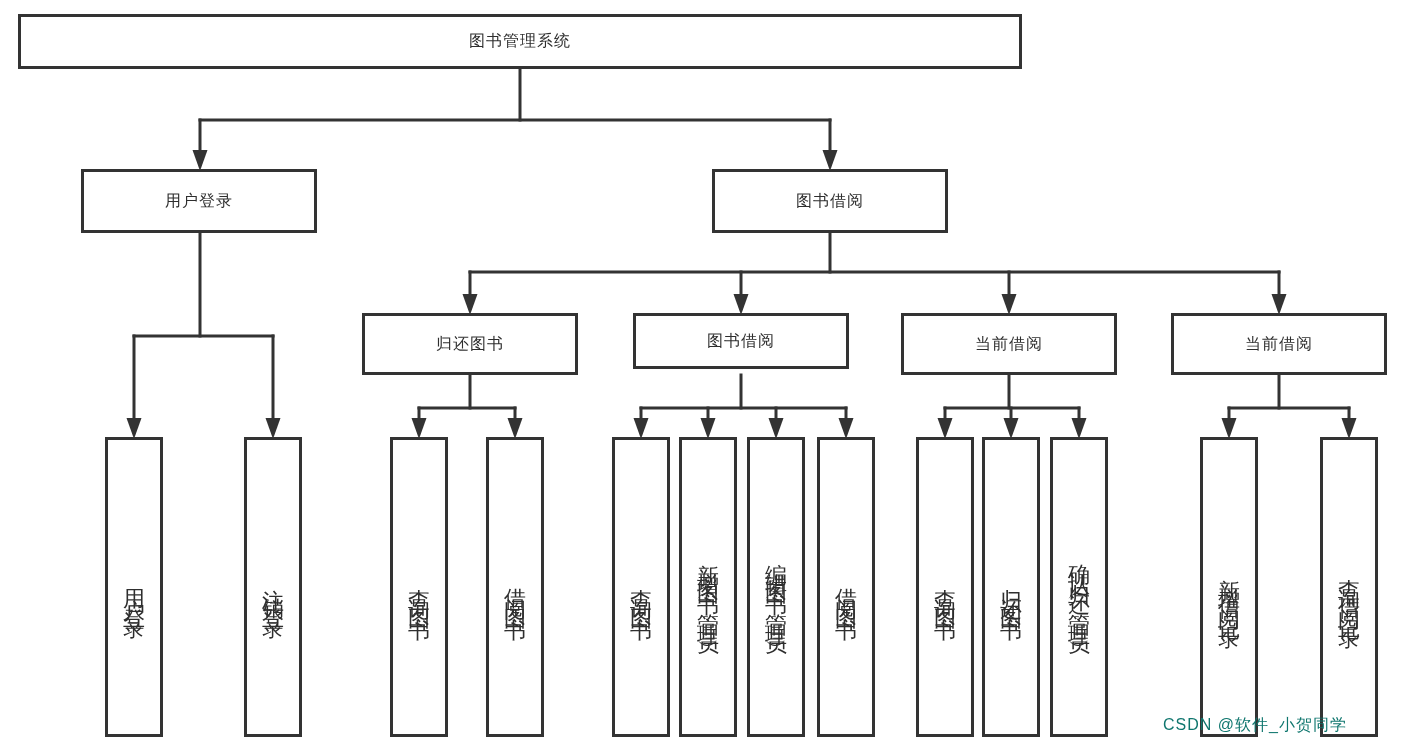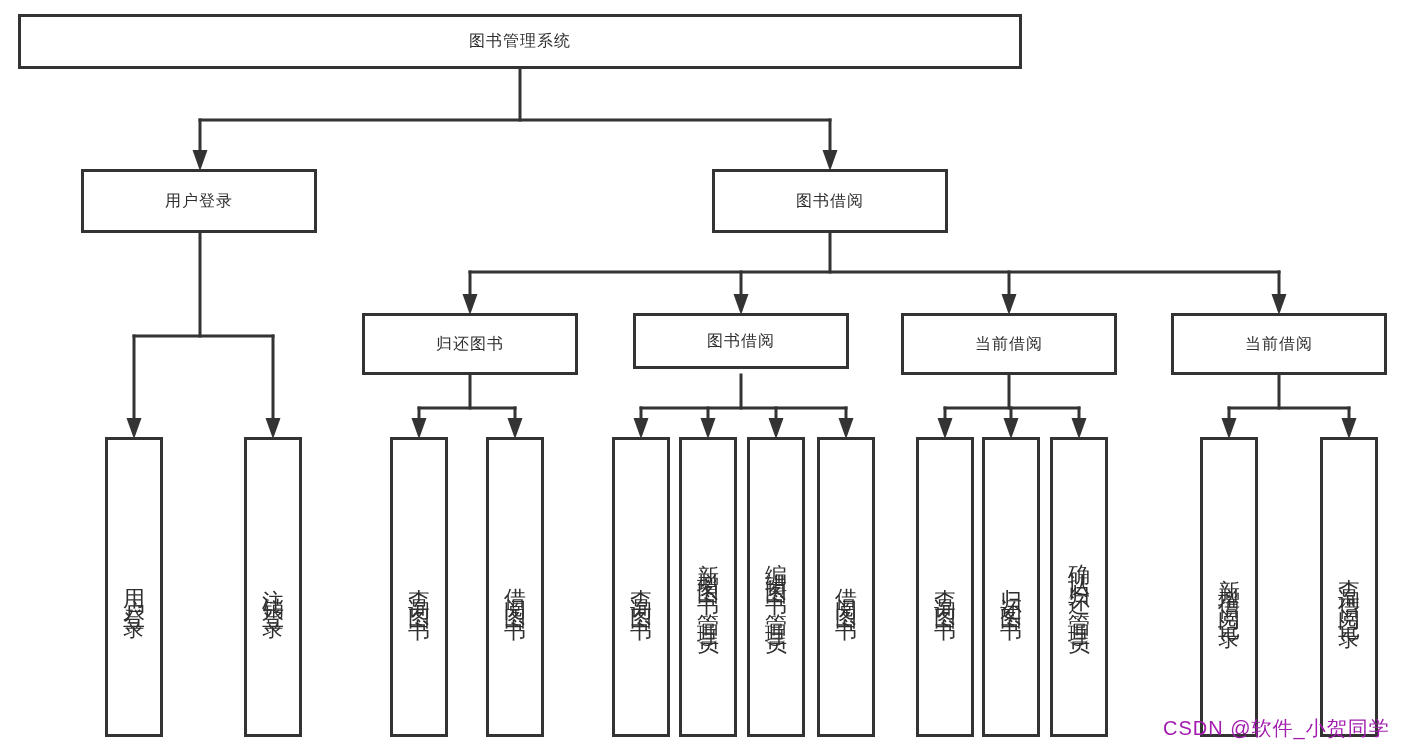--- a/index.html
+++ b/index.html
@@ -15,21 +15,21 @@
     color:#2e2e2e;z-index:1;
   }
   .box.h{font-size:16px;letter-spacing:1px;}
   .box.v{
     writing-mode:vertical-rl;text-orientation:mixed;
     font-size:22px;letter-spacing:10px;padding-top:8px;
     line-height:1;
   }
   .watermark{
     position:absolute;left:1163px;top:715px;z-index:3;
-    font-size:20px;color:#a21caf;letter-spacing:1px;white-space:nowrap;
+    font-size:16px;color:#0f766e;letter-spacing:1px;white-space:nowrap;
   }
 </style>
 </head>
 <body>
 
 <div class="stage">
 
   <svg class="wires" width="1405" height="747" viewBox="0 0 1405 747" aria-hidden="true">
     <g stroke="#333333" stroke-width="3" fill="none" stroke-linecap="square">
 

